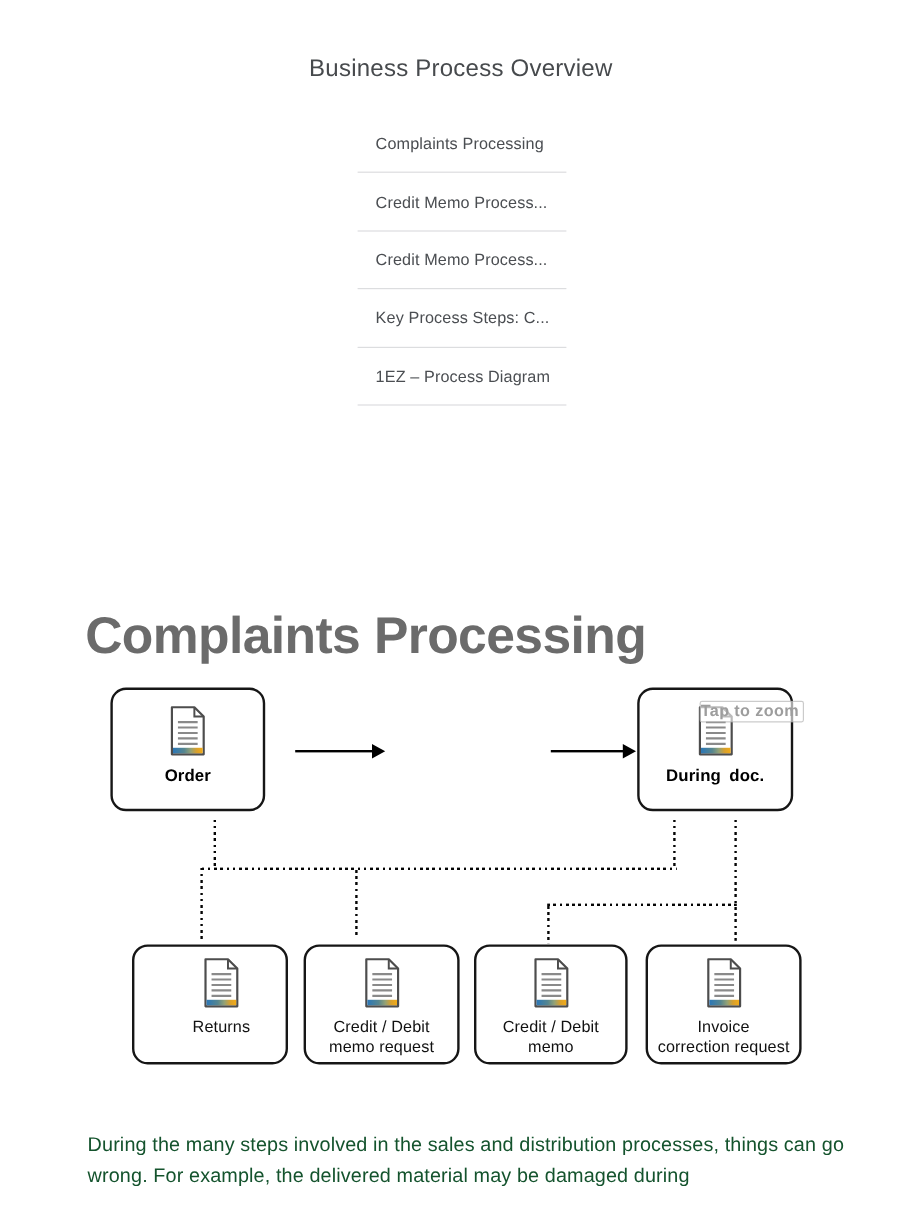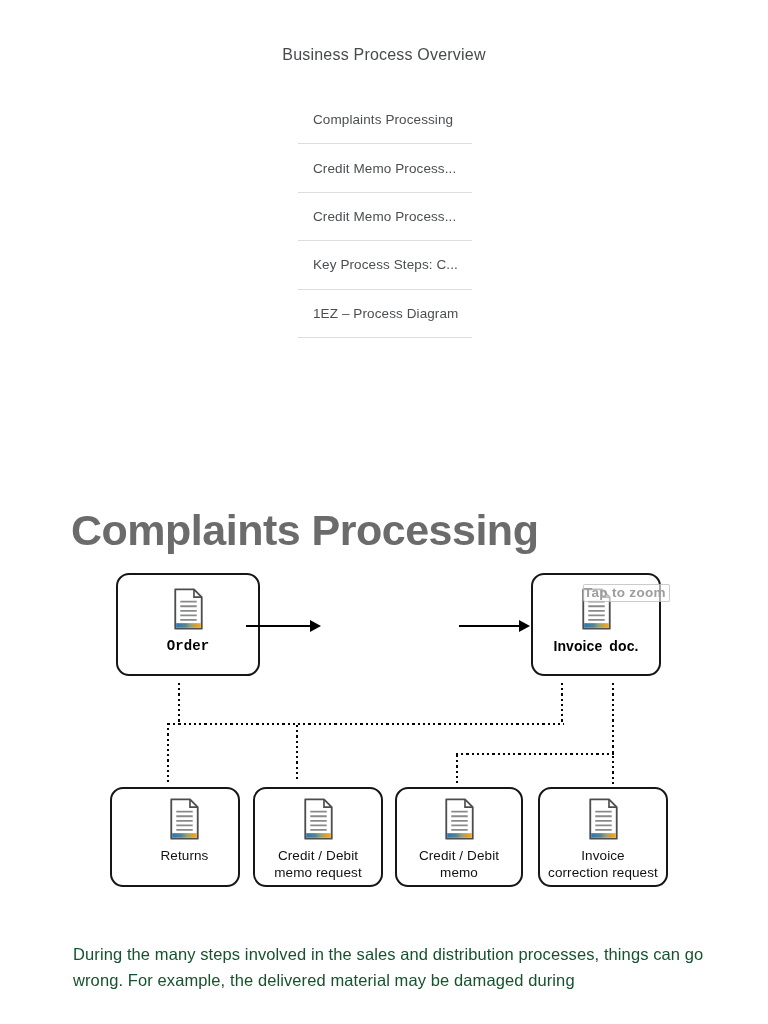--- a/index.html
+++ b/index.html
@@ -2,21 +2,21 @@
 <html><head>
 <meta charset="utf-8">
 <style>
   * { margin:0; padding:0; box-sizing:border-box; }
   html,body { width:768px; height:1024px; background:#ffffff; overflow:hidden;
               font-family:"Liberation Sans","DejaVu Sans",sans-serif; }
   .page { position:relative; width:768px; height:1024px; background:#fff; }
 
   
   .doc-title { position:absolute; top:46px; left:0; width:768px; text-align:center;
-               font-size:16px; font-weight:500; color:#474a4d; letter-spacing:.2px; }
+               font-size:20px; font-weight:500; color:#474a4d; letter-spacing:.2px; }
 
   
   .toc { position:absolute; left:298px; top:96px; width:174px; }
   .toc-item { height:48.4px; display:flex; align-items:center; padding-left:15px;
               border-bottom:1px solid #dcdddf; font-size:13.5px; color:#4b4e52;
               letter-spacing:.1px; cursor:pointer; white-space:nowrap; }
 
   
   .section-heading { position:absolute; left:71px; top:504px; font-size:43px;
                      font-weight:600; color:#6b6b6b; letter-spacing:-.5px; line-height:52px; }
@@ -78,39 +78,39 @@
     <div class="toc-item">Key Process Steps: C...</div>
     <div class="toc-item">1EZ – Process Diagram</div>
   </div>
 
   <h1 class="section-heading">Complaints Processing</h1>
 
   <div class="diagram">
 
     <span class="tap-zoom">Tap to zoom</span>
 
-    <div class="pnode top-node" style="left:116px;top:8px;width:144px;font-family:Liberation Mono, monospace;">
+    <div class="pnode top-node" style="left:92px;top:8px;width:129px;">
       <svg class="dicon" width="33" height="42" viewBox="0 0 36 46">
         <path d="M3.5 1.5 H24 L32.5 10 V44.5 H3.5 Z" fill="#fff" stroke="#4d4d4d" stroke-width="2" stroke-linejoin="round"></path>
         <path d="M24 1.5 V10 H32.5" fill="none" stroke="#4d4d4d" stroke-width="1.8"></path>
         <path d="M9 15h18M9 20h18M9 25h18M9 30h18M9 35h18" stroke="#8a8a8a" stroke-width="2"></path>
         <rect x="4.5" y="38.5" width="27" height="5" fill="url(#stripeGrad)"></rect>
       </svg>
       <span class="pnode-label">Order</span>
     </div>
 
 
     <div class="pnode top-node" style="left:531px;top:8px;width:130px;">
       <svg class="dicon" width="33" height="42" viewBox="0 0 36 46">
         <path d="M3.5 1.5 H24 L32.5 10 V44.5 H3.5 Z" fill="#fff" stroke="#4d4d4d" stroke-width="2" stroke-linejoin="round"></path>
         <path d="M24 1.5 V10 H32.5" fill="none" stroke="#4d4d4d" stroke-width="1.8"></path>
         <path d="M9 15h18M9 20h18M9 25h18M9 30h18M9 35h18" stroke="#8a8a8a" stroke-width="2"></path>
         <rect x="4.5" y="38.5" width="27" height="5" fill="url(#stripeGrad)"></rect>
       </svg>
-      <span class="pnode-label">Invoice doc.</span>
+      <span class="pnode-label">During doc.</span>
     </div>
 
     <div class="arrow" style="left:246px;width:65px;"></div>
     <div class="arrow" style="left:459px;width:61px;"></div>
 
     <div class="dot-v" style="left:178px;top:118px;height:40px;"></div>
     <div class="dot-h" style="left:168px;top:158px;width:396px;"></div>
     <div class="dot-v" style="left:167px;top:158px;height:62px;"></div>
     <div class="dot-v" style="left:296px;top:160px;height:56px;"></div>
     <div class="dot-v" style="left:561px;top:118px;height:40px;"></div>

